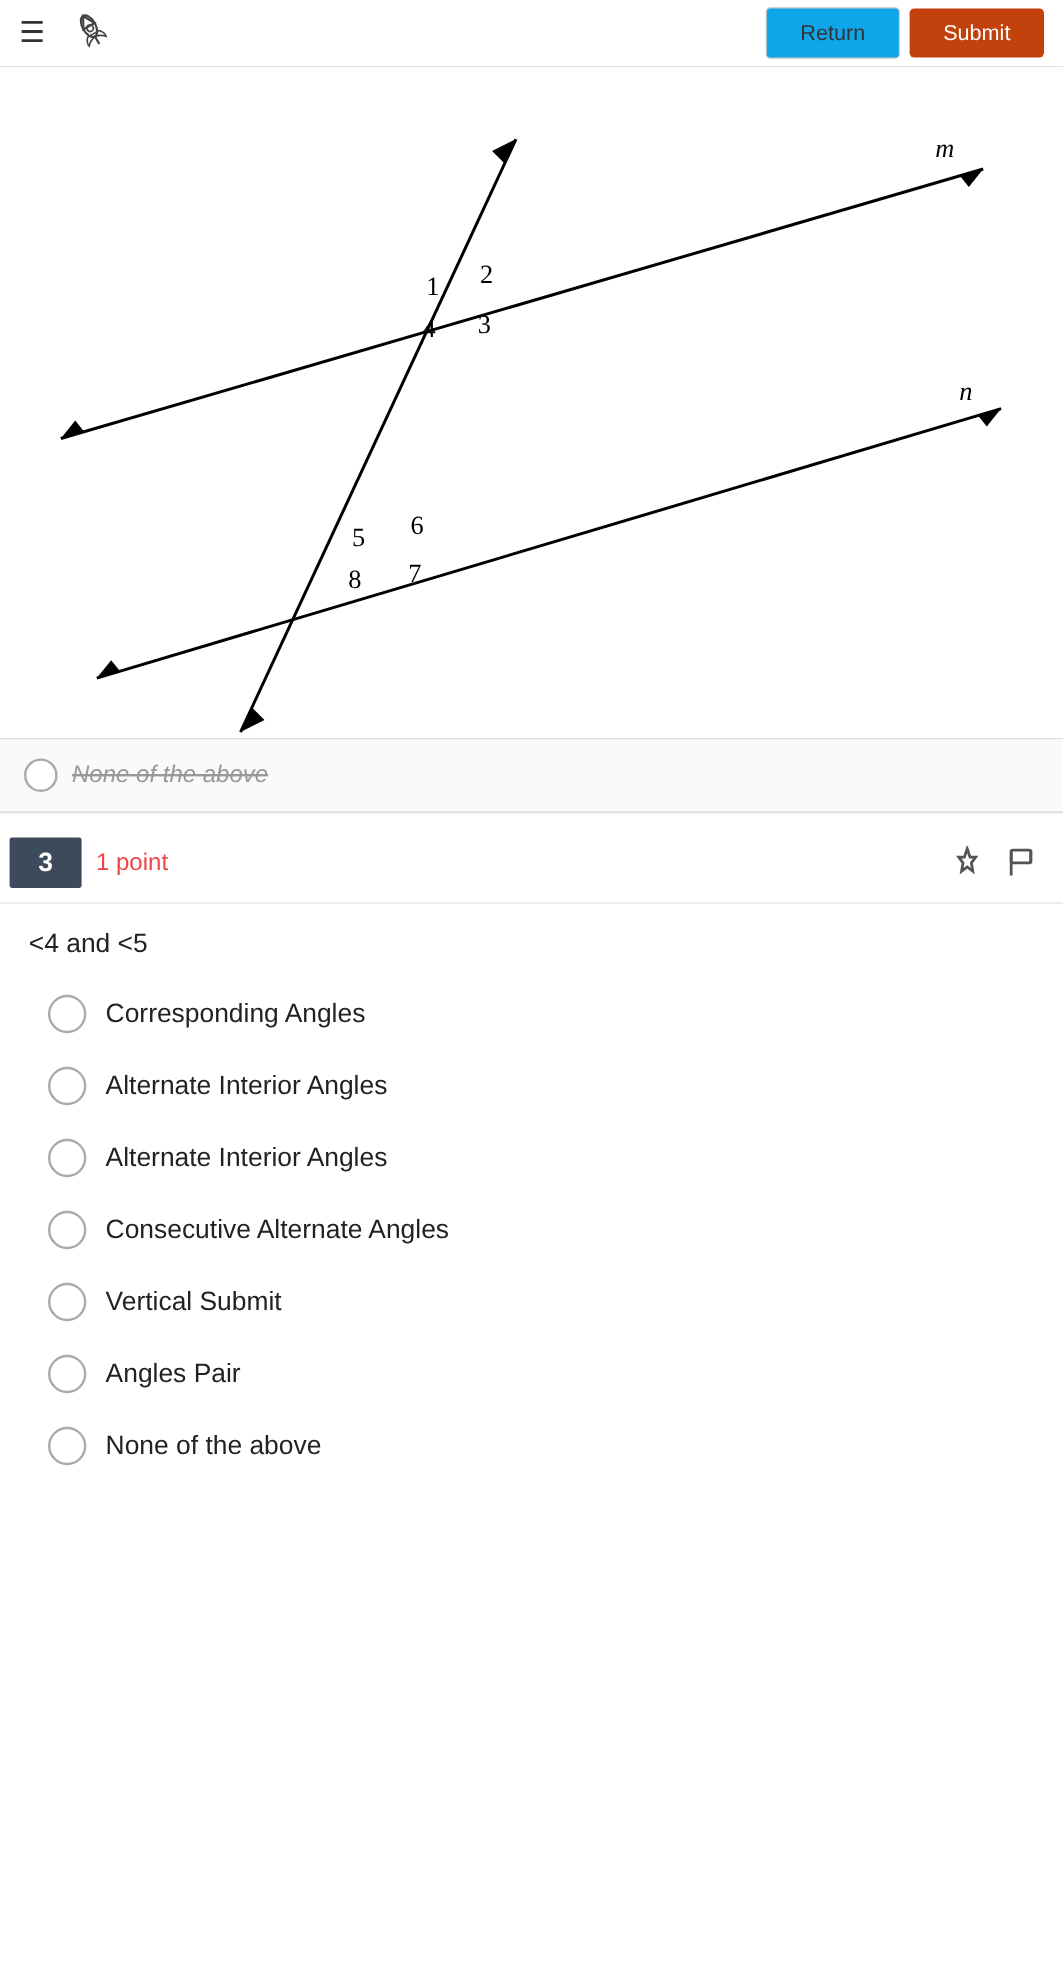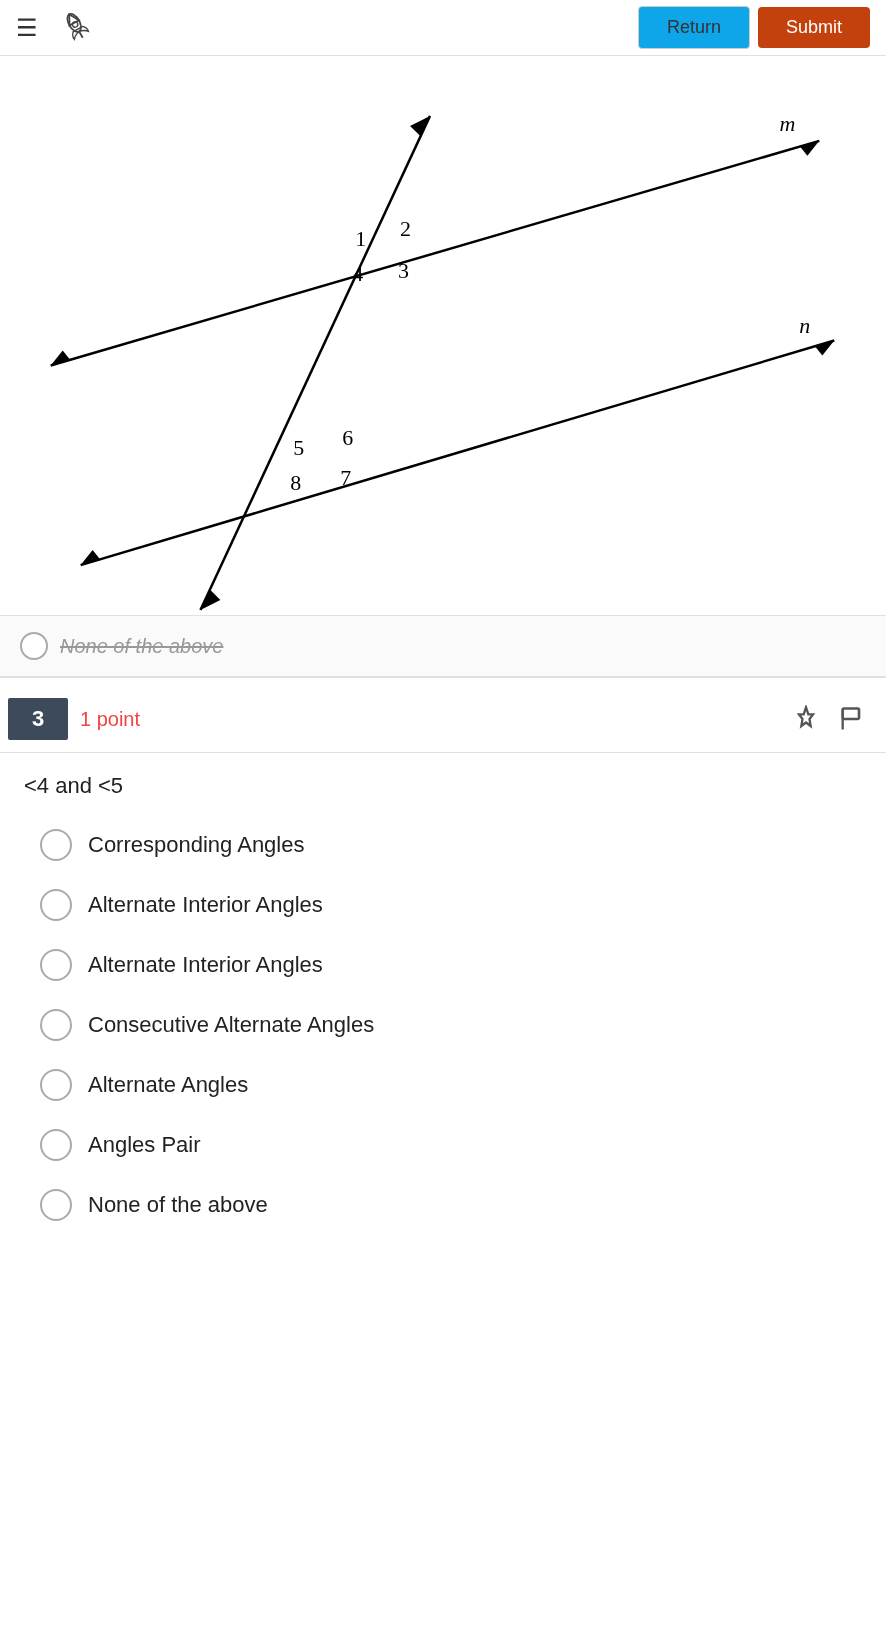--- a/index.html
+++ b/index.html
@@ -278,21 +278,21 @@
       <span class="choice-label">Alternate Interior Angles</span>
     </div>
 
     <div class="choice-item">
       <div class="choice-radio"></div>
       <span class="choice-label">Consecutive Alternate Angles</span>
     </div>
 
     <div class="choice-item">
       <div class="choice-radio"></div>
-      <span class="choice-label">Alternate Angles</span>
+      <span class="choice-label">Vertical Submit</span>
     </div>
 
     <div class="choice-item">
       <div class="choice-radio"></div>
       <span class="choice-label">Angles Pair</span>
     </div>
 
     <div class="choice-item">
       <div class="choice-radio"></div>
       <span class="choice-label">None of the above</span>

